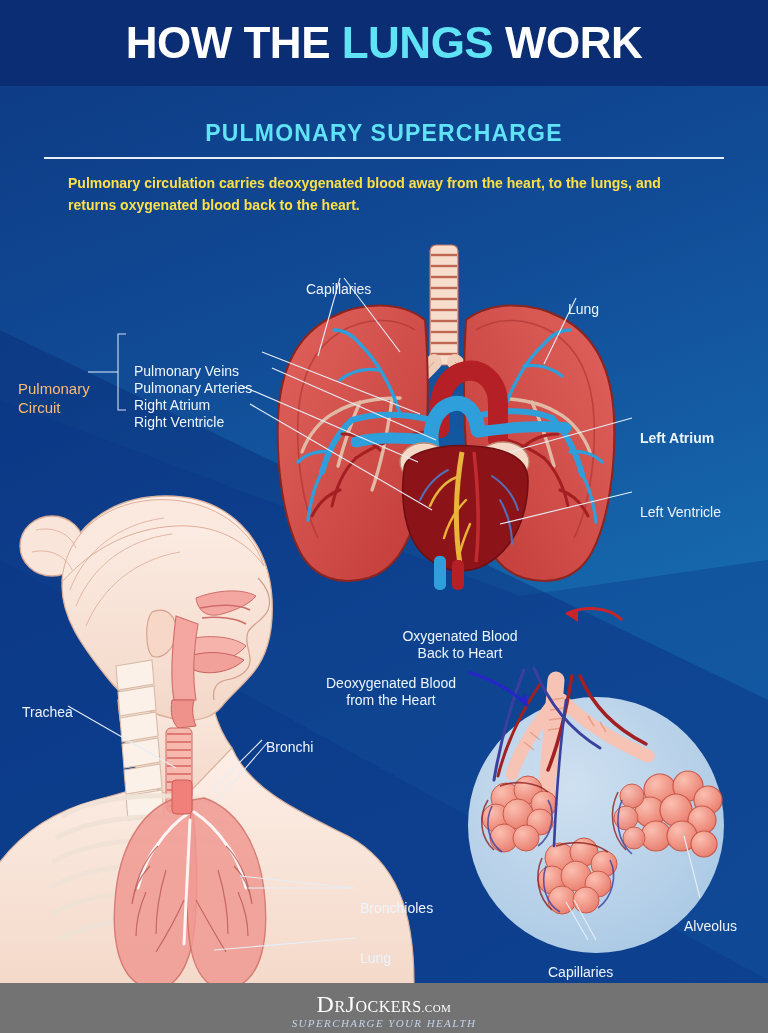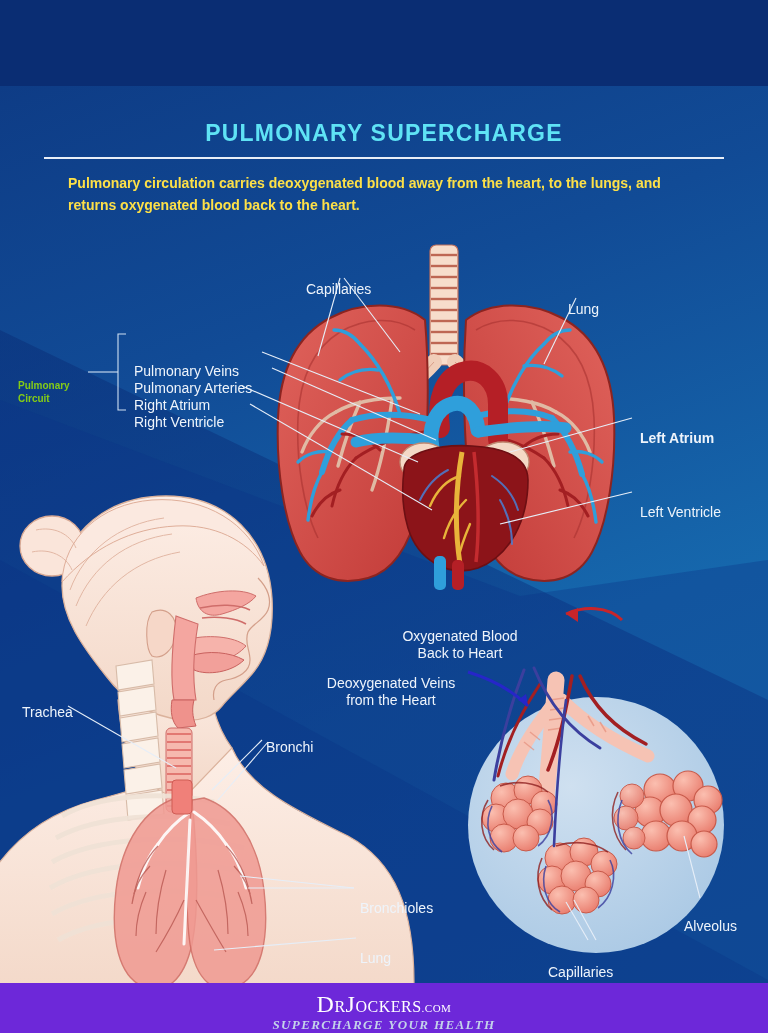--- a/index.html
+++ b/index.html
@@ -27,36 +27,36 @@
   .sec-title { position:absolute; left:0; top:120px; width:768px; text-align:center;
                font-size:23px; font-weight:bold; letter-spacing:1.2px; color:#5fe3f5; }
   .divider { position:absolute; left:44px; top:157px; width:680px; height:2px;
              background:#e8eef7; }
   .sec-desc { position:absolute; left:68px; top:173px; width:640px;
               font-size:14px; line-height:1.55; color:#fde047;font-weight:bold; }
 
   
   .lbl { position:absolute; color:#eef4fb; font-size:14px; line-height:1.18;
          white-space:nowrap;margin-top:20px; }
-  .lbl.cyan { color:#84cc16; font-weight:bold; font-size:10px; line-height:1.25; }
+  .lbl.cyan { color:#fdba74; font-weight:normal; font-size:15px; line-height:1.25; }
   .lbl.ctr { text-align:center; }
 
   svg.overlay { position:absolute; inset:0; width:768px; height:1033px;
                 pointer-events:none; }
 
   
   .footer { position:absolute; left:0; bottom:0; width:768px; height:50px;
-            background:#6d28d9; }
+            background:#737373; }
   .logo { position:absolute; left:0; top:8px; width:768px; text-align:center;
           color:#ffffff; font-family:"Liberation Serif", serif; }
   .logo .lg { font-size:24px; letter-spacing:0.5px; }
   .logo .lg .sm1 { font-size:16px; }
   .logo .dot { font-size:11px; letter-spacing:0.5px; }
-  .logo .tag { display:block; font-size:13px; letter-spacing:1.4px;
-               font-style:italic; color:#c4d2ea; margin-top:-1px;font-weight:bold; }
+  .logo .tag { display:block; font-size:11px; letter-spacing:1.4px;
+               font-style:italic; color:#c4d2ea; margin-top:-1px; }
 </style>
 </head>
 <body>
 
 <div class="page">
 
   <div class="bg-base"></div>
   <svg class="bg-swoosh" viewBox="0 0 768 1033">
     <defs>
       <linearGradient id="gDark" x1="0" y1="0" x2="1" y2="1">
@@ -84,20 +84,21 @@
           <stop offset="1" stop-color="#e8796a"></stop>
       </radialGradient>
     </defs>
 
     <path d="M0,330 L768,700 L768,1033 L0,1033 Z" fill="url(#gDark)" opacity="0.55"></path>
     <path d="M0,400 L520,596 L768,560 L768,1033 L0,1033 Z" fill="#0c3586" opacity="0.35"></path>
     <path d="M0,560 L768,980 L768,1033 L0,1033 Z" fill="#0b3383" opacity="0.30"></path>
   </svg>
 
   <div class="header-band"></div>
+  <div class="main-title"><span>HOW THE </span><span class="hl">LUNGS</span><span> WORK</span></div>
 
   <div class="sec-title">PULMONARY SUPERCHARGE</div>
   <div class="divider"></div>
   <div class="sec-desc">Pulmonary circulation carries deoxygenated blood away from the heart, to the lungs, and returns oxygenated blood back to the heart.</div>
 
   <svg class="overlay" viewBox="0 0 768 1033">
 
     <g>
       <rect x="430" y="245" width="28" height="120" rx="6" fill="#f7ddcb" stroke="#c0705c" stroke-width="1.2"></rect>
       <g stroke="#b5533f" stroke-width="2.4" opacity="0.85">
@@ -483,21 +484,21 @@
       <path d="M588,940 L566,902"></path>
       <path d="M596,940 L574,900"></path>
     </g>
   </svg>
 
   <div class="lbl ctr" style="left:386px; top:608px; width:148px;">
     <span>Oxygenated Blood</span><br>
     <span>Back to Heart</span>
   </div>
   <div class="lbl ctr" style="left:308px; top:655px; width:166px;">
-    <span>Deoxygenated Veins</span><br>
+    <span>Deoxygenated Blood</span><br>
     <span>from the Heart</span>
   </div>
 
   <div class="lbl" style="left:684px; top:898px;">Alveolus</div>
   <div class="lbl" style="left:548px; top:944px;">Capillaries</div>
 
   <div class="footer">
     <div class="logo">
       <span class="lg"><span>D</span><span class="sm1">R</span><span>J</span><span class="sm1">OCKERS</span></span><span class="dot">.COM</span>
       <span class="tag">SUPERCHARGE YOUR HEALTH</span>

